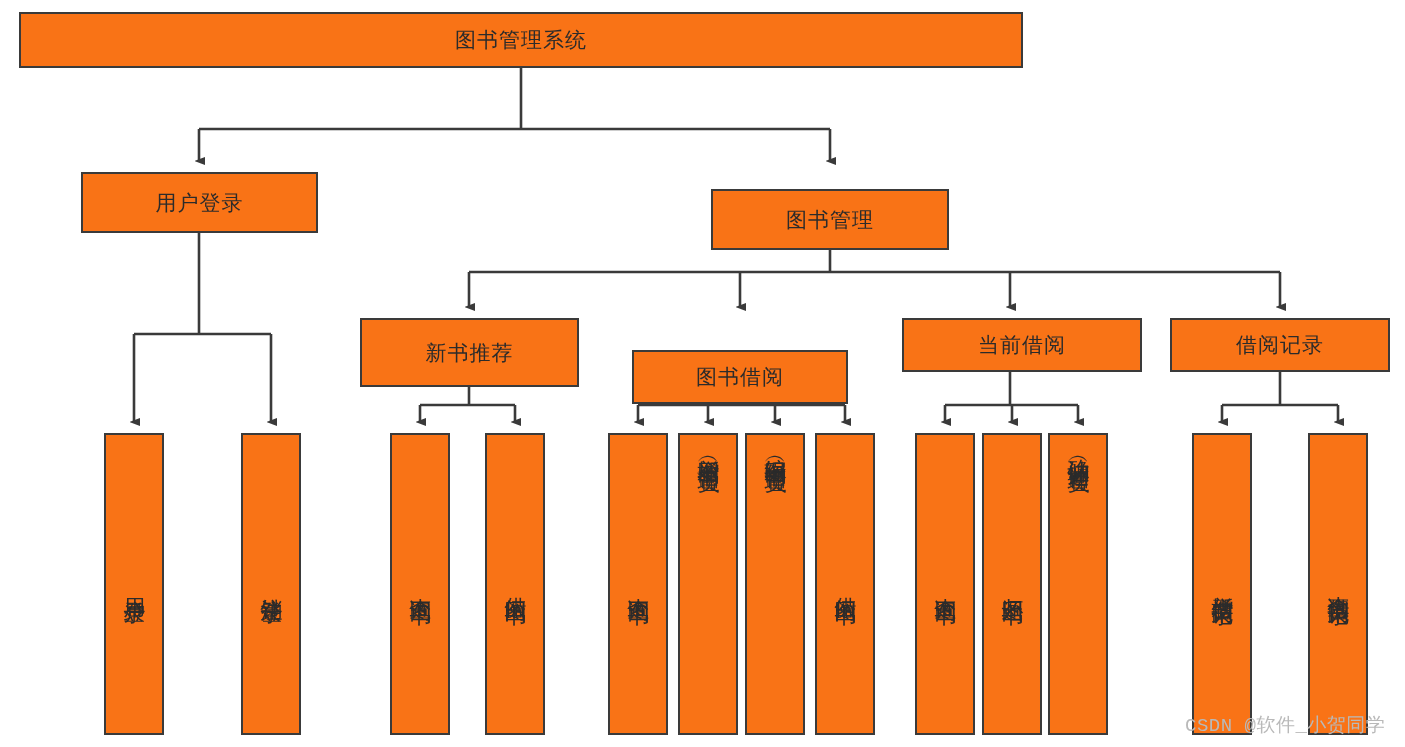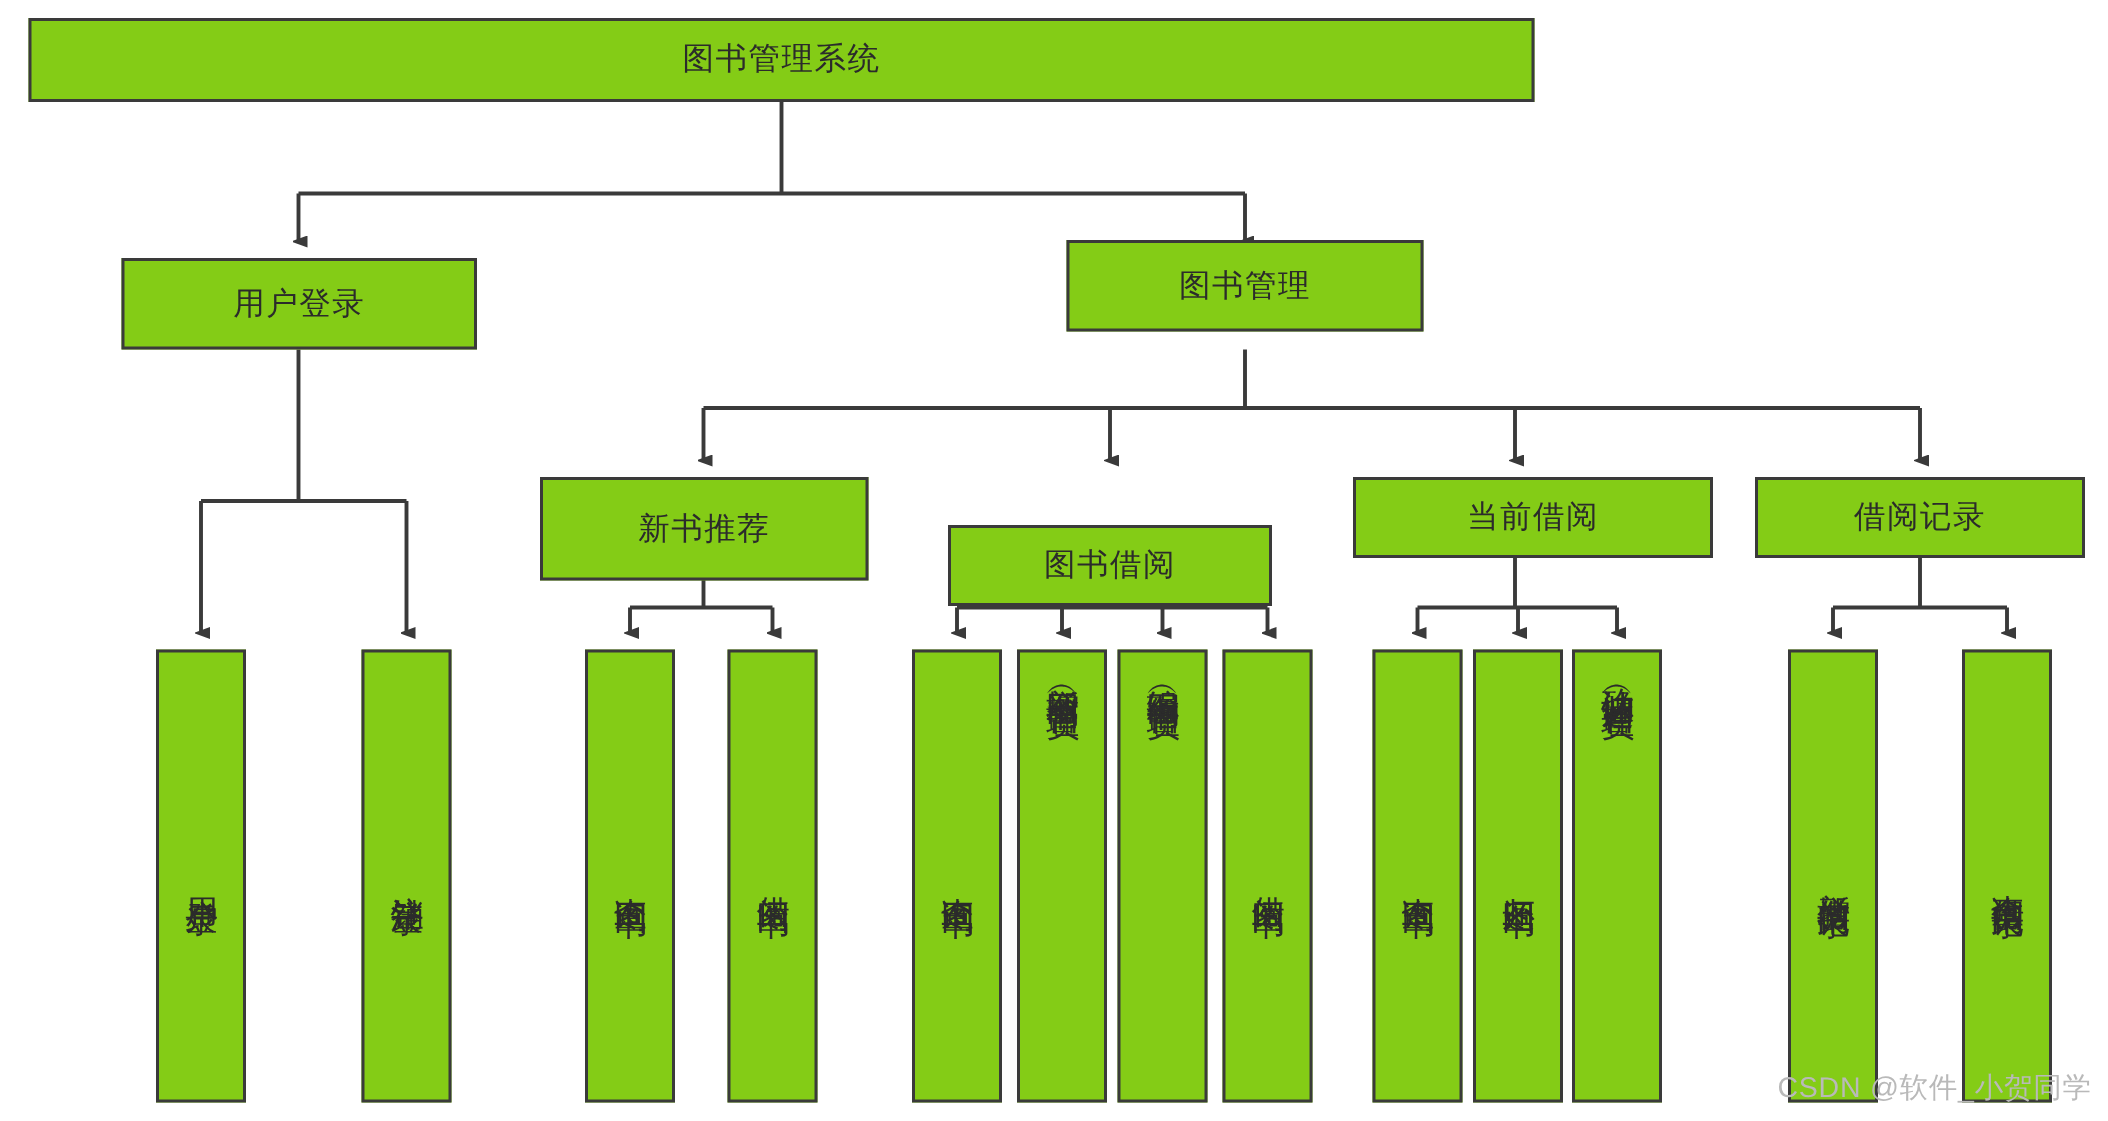--- a/index.html
+++ b/index.html
@@ -21,21 +21,21 @@
     position: absolute;
     left: 0;
     top: 0;
     width: 1405px;
     height: 747px;
     pointer-events: none;
   }
   .node {
     position: absolute;
     box-sizing: border-box;
-    background: #84cc16;
+    background: #f97316;
     border: 2.5px solid #3a3a3a;
     display: flex;
     align-items: center;
     justify-content: center;
     color: #2b2b2b;
     z-index: 2;
   }
   .node-h {
     font-size: 21px;
     letter-spacing: 1px;
@@ -58,20 +58,21 @@
   }
   .watermark {
     position: absolute;
     left: 1185px;
     top: 712px;
     font-size: 19px;
     color: #b9b9b9;
     white-space: nowrap;
     z-index: 3;
     letter-spacing: 0.5px;
+    font-family: Liberation Mono, monospace;
   }
 </style>
 </head>
 <body>
 
 <div id="canvas">
 
   <svg id="wires" viewBox="0 0 1405 747" xmlns="http://www.w3.org/2000/svg">
     <defs>
       <marker id="arrow" markerWidth="10" markerHeight="10" refX="4" refY="6" orient="auto" markerUnits="userSpaceOnUse">
@@ -131,21 +132,21 @@
       <path d="M1222,405 L1338,405"></path>
       <path d="M1222,405 L1222,422" marker-end="url(#arrow)"></path>
       <path d="M1338,405 L1338,422" marker-end="url(#arrow)"></path>
     </g>
   </svg>
 
   <div class="node node-h" style="left:19px; top:12px; width:1004px; height:56px;">图书管理系统</div>
 
   <div class="node node-h" style="left:81px; top:172px; width:237px; height:61px;">用户登录</div>
 
-  <div class="node node-h" style="left:711px; top:160px; width:238px; height:61px;">图书管理</div>
+  <div class="node node-h" style="left:711px; top:189px; width:238px; height:61px;">图书管理</div>
 
   <div class="node node-h" style="left:360px; top:318px; width:219px; height:69px;">新书推荐</div>
 
   <div class="node node-h" style="left:632px; top:318px; width:216px; height:54px;margin-top:32px;">图书借阅</div>
 
   <div class="node node-h" style="left:902px; top:318px; width:240px; height:54px;">当前借阅</div>
 
   <div class="node node-h" style="left:1170px; top:318px; width:220px; height:54px;">借阅记录</div>
 
   <div class="node node-v" style="left:104px; top:433px; width:60px; height:302px;">用户登录</div>

